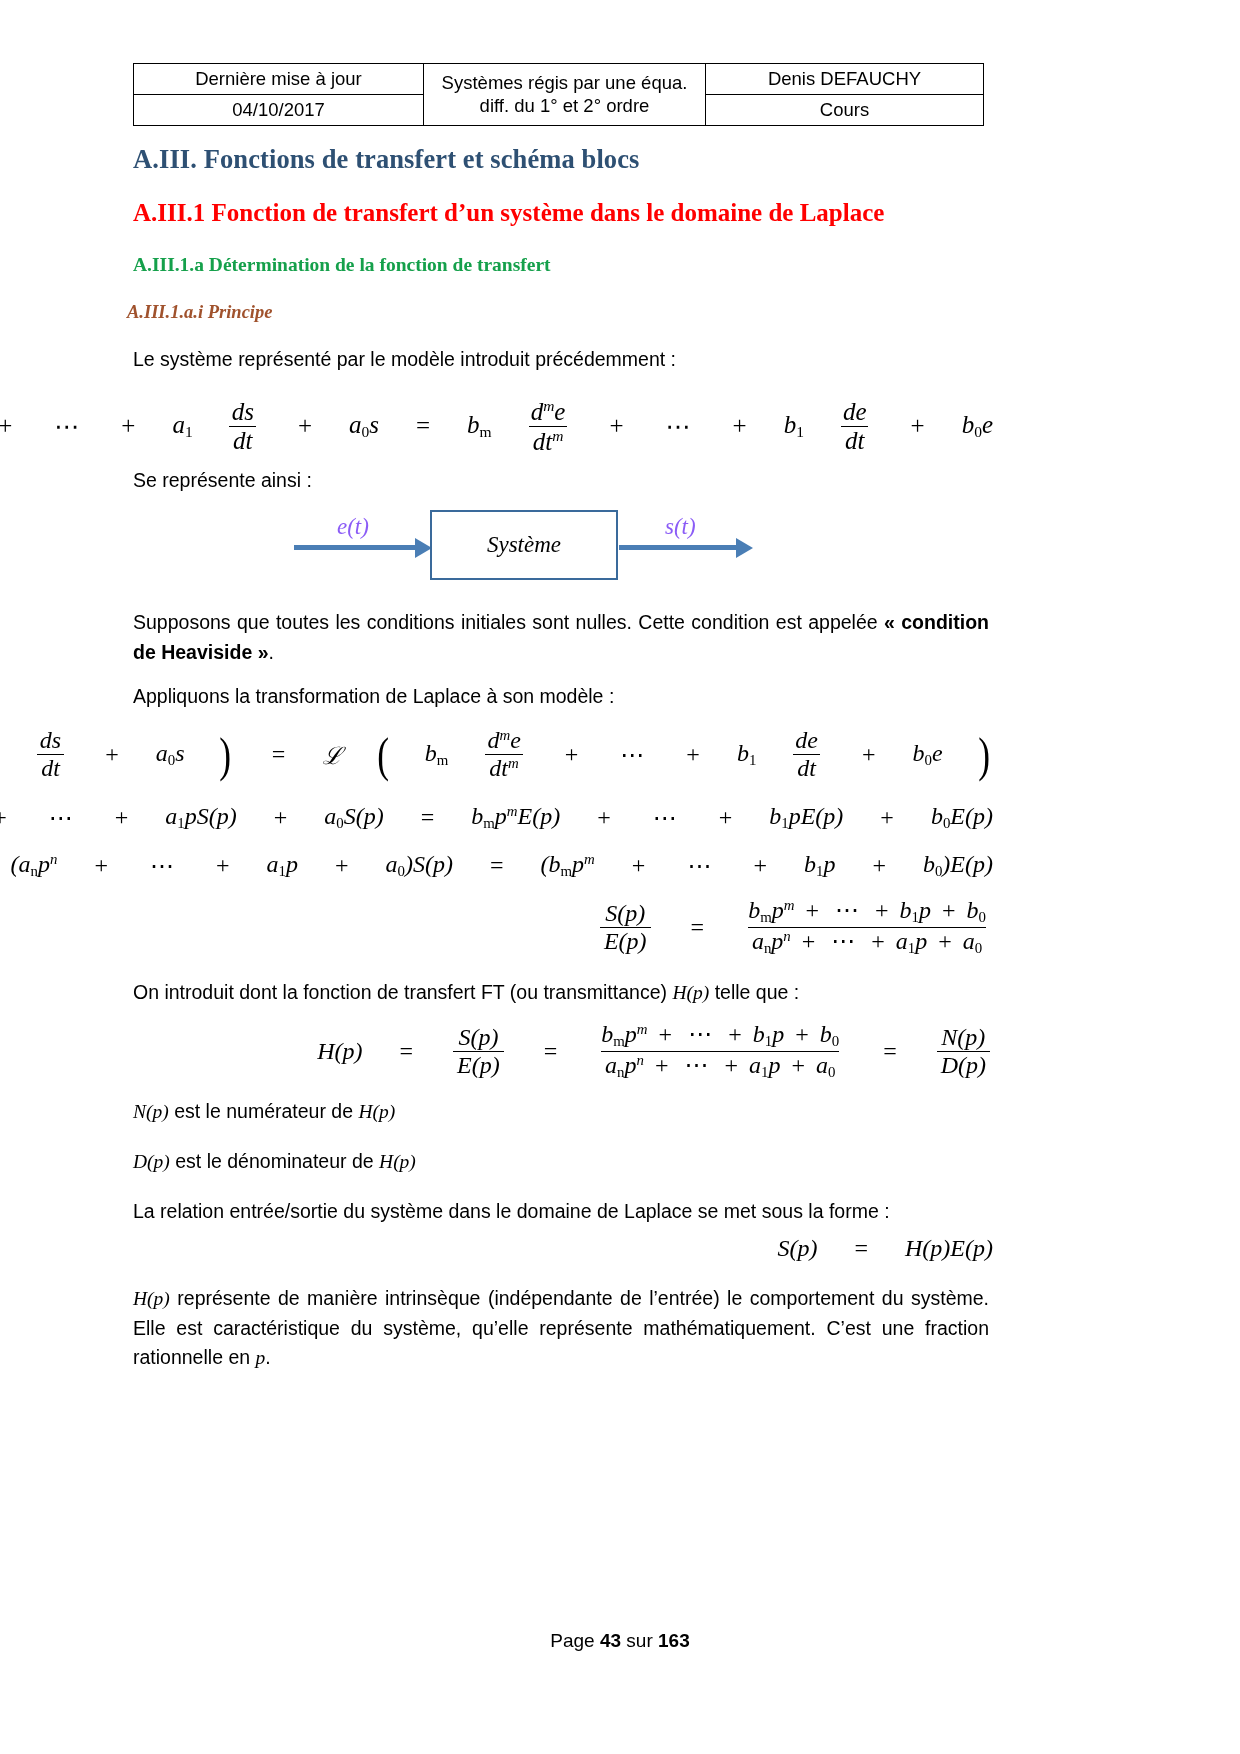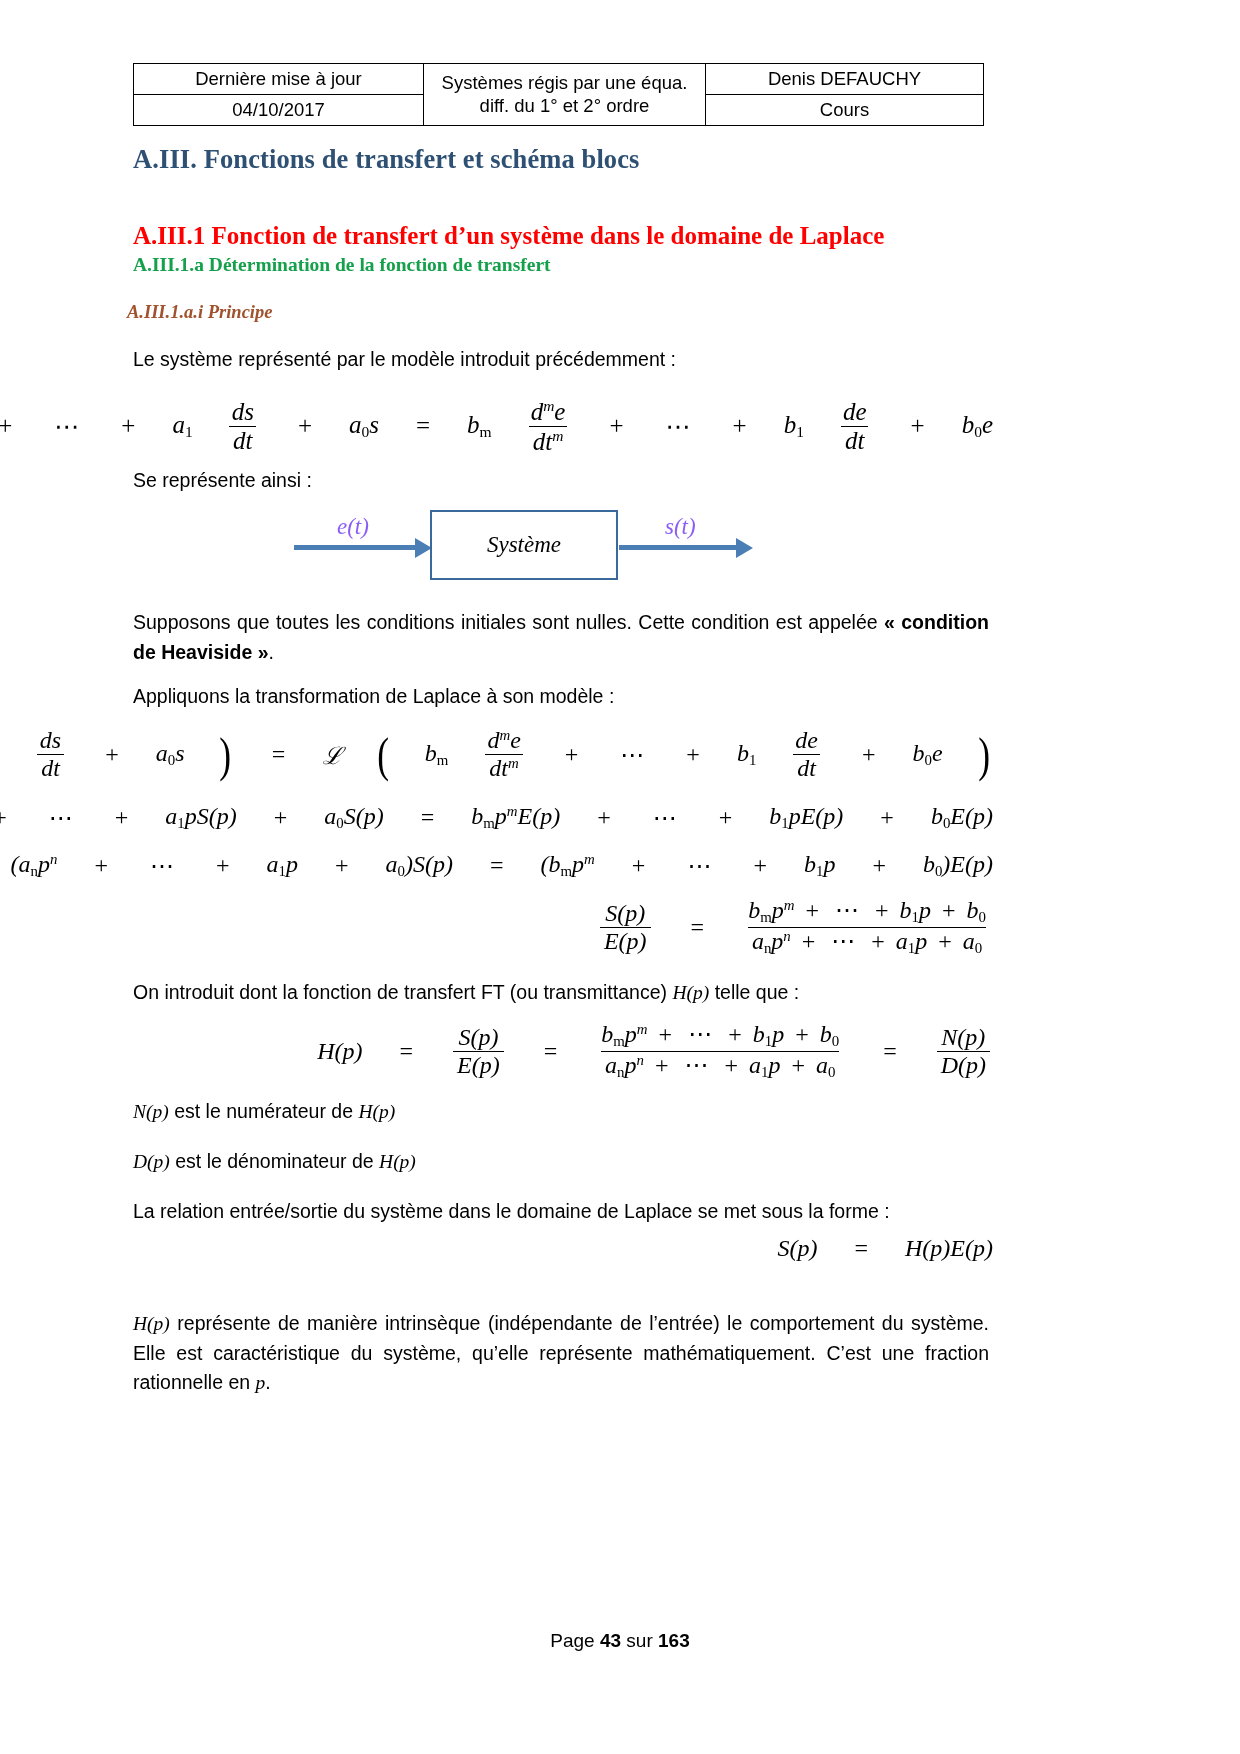--- a/index.html
+++ b/index.html
@@ -204,21 +204,21 @@
       <td class="col-c">Denis DEFAUCHY</td>
     </tr>
     <tr class="hdr-row2">
       <td class="col-a">04/10/2017</td>
       <td class="col-c">Cours</td>
     </tr>
   </tbody>
     </table>
 
   <div class="h1" style="top:144px;">A.III. Fonctions de transfert et schéma blocs</div>
-  <div class="h2" style="top:199px;margin-top:23px;">A.III.1 Fonction de transfert d’un système dans le domaine de Laplace</div>
+  <div class="h2" style="top:199px;">A.III.1 Fonction de transfert d’un système dans le domaine de Laplace</div>
   <div class="h3" style="top:254px;">A.III.1.a Détermination de la fonction de transfert</div>
   <div class="h4" style="top:302px;">A.III.1.a.i Principe</div>
 
   <div class="para" style="left:133px; top:345px; width:860px;">Le système représenté par le modèle introduit précédemment :</div>
 
   <div class="math" style="left:133px; top:398px; width:860px;">
     <span>a<sub>n</sub></span>
     <span class="frac">
       <span class="top">d<sup>n</sup>s</span>
       <span class="bot">dt<sup>n</sup></span>
@@ -393,21 +393,21 @@
   </div>
 
   <div class="para" style="left:133px; top:1197px; width:860px;">La relation entrée/sortie du système dans le domaine de Laplace se met sous la forme :</div>
 
   <div class="math" style="left:133px; top:1235px; width:860px; font-size:24px;">
     <span>S(p)</span>
     <span class="op">=</span>
     <span>H(p)E(p)</span>
   </div>
 
-  <div class="para" style="left:133px; top:1284px; width:856px;margin-top:25px;">
+  <div class="para" style="left:133px; top:1284px; width:856px;">
     <span class="mi">H(p)</span><span> représente de manière intrinsèque (indépendante de l’entrée) le comportement du système. Elle est caractéristique du système, qu’elle représente mathématiquement. C’est une fraction rationnelle en </span><span class="mi">p</span><span>.</span>
   </div>
 
   <div class="footer">
     <span>Page </span><b>43</b><span> sur </span><b>163</b>
   </div>
 
 </div>
 
 </body></html>

